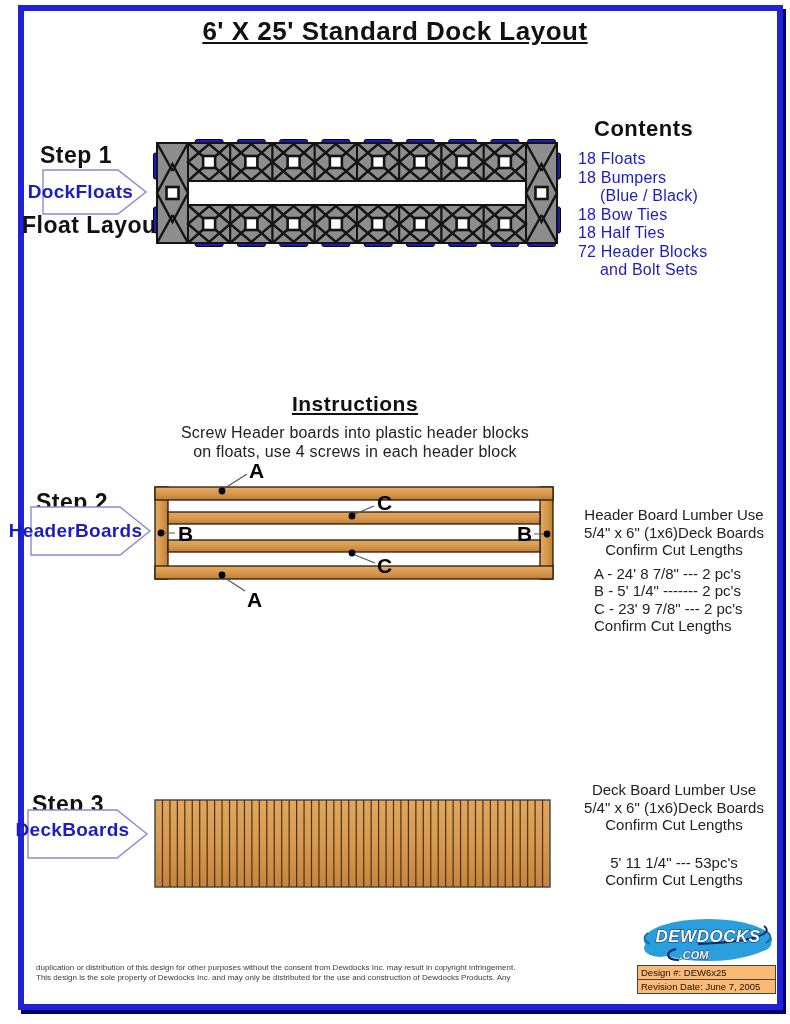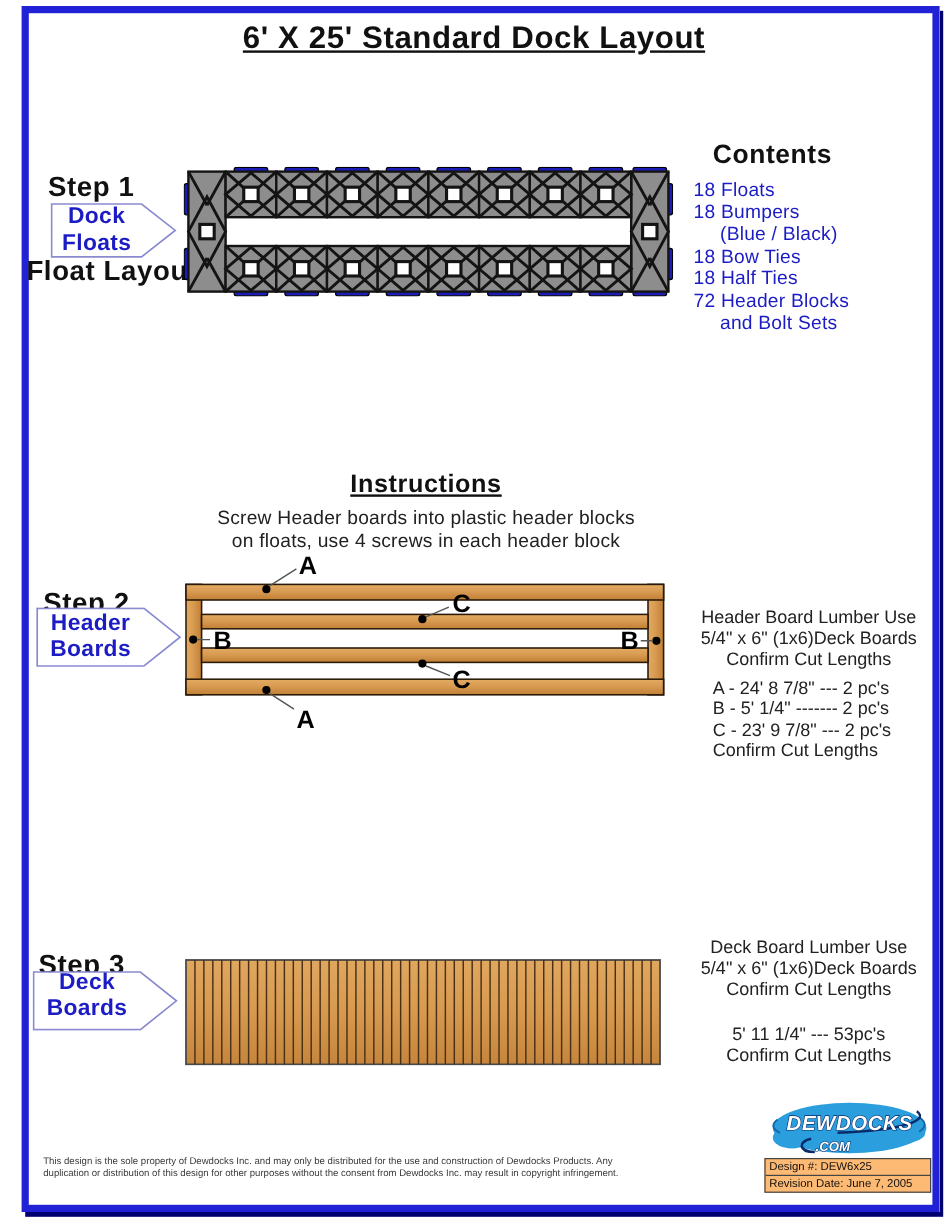--- a/index.html
+++ b/index.html
@@ -5,21 +5,21 @@
   html,body{margin:0;padding:0;background:#fff;}
   #page{position:relative;width:790px;height:1024px;background:#fff;overflow:hidden;
         font-family:"Liberation Sans",sans-serif;color:#111;}
   #page-frame{position:absolute;left:18px;top:5px;width:753px;height:993px;
         border:6px solid #2121d6;box-shadow:3px 4px 0 #00006e;pointer-events:none;}
   .abs{position:absolute;}
   .doc-title{left:0;top:16px;width:790px;text-align:center;font-size:26px;font-weight:bold;
         text-decoration:underline;letter-spacing:.5px;}
   .step-label{font-size:23px;font-weight:bold;letter-spacing:.5px;}
   .callout{position:absolute;}
-  .callout .txt{position:absolute;left:0;top:0;display:flex;flex-direction:column;
+  .callout .txt{position:absolute;left:0;top:0;display:flex;
         justify-content:center;align-items:center;color:#1c1cc4;font-weight:bold;
         font-size:19px;line-height:22px;letter-spacing:.3px;}
   .big-black{font-size:23px;font-weight:bold;letter-spacing:.5px;}
   .contents-head{font-size:22px;font-weight:bold;letter-spacing:.5px;}
   .contents-list{display:flex;flex-direction:column;font-size:16px;line-height:18.5px;
         color:#1c1cc4;letter-spacing:.2px;}
   .contents-list .indent{padding-left:22px;}
   .instructions-wrap{left:140px;top:392px;width:430px;text-align:center;}
   .instructions-head{font-size:21px;font-weight:bold;text-decoration:underline;letter-spacing:.5px;}
   .instructions-body{margin-top:7px;font-size:16px;line-height:19px;color:#222;letter-spacing:.2px;}
@@ -323,22 +323,22 @@
     <div>Deck Board Lumber Use</div>
     <div>5/4" x 6" (1x6)Deck Boards</div>
     <div>Confirm Cut Lengths</div>
     <div style="margin-top:20px;">
       <div>5' 11 1/4" --- 53pc's</div>
       <div>Confirm Cut Lengths</div>
     </div>
   </div>
 
   <div class="abs footer-disclaimer">
+    <div>duplication or distribution of this design for other purposes without the consent from Dewdocks Inc. may result in copyright infringement.</div>
     <div>This design is the sole property of Dewdocks Inc. and may only be distributed for the use and construction of Dewdocks Products. Any</div>
-    <div>duplication or distribution of this design for other purposes without the consent from Dewdocks Inc. may result in copyright infringement.</div>
   </div>
 
   <div class="abs" style="left:642px;top:917px;">
     <svg width="132" height="48" viewBox="0 0 132 48">
       <ellipse cx="66" cy="23" rx="64" ry="21" fill="#2b9fdd"></ellipse>
       <ellipse cx="18" cy="31" rx="16" ry="9" fill="#2b9fdd"></ellipse>
       <ellipse cx="114" cy="27" rx="15" ry="8" fill="#2b9fdd"></ellipse>
       <path d="M6,16 Q-2,22 8,27" stroke="#1565a8" stroke-width="1.6" fill="none"></path>
       <path d="M124,14 Q133,20 124,26" stroke="#1565a8" stroke-width="1.6" fill="none"></path>
       <path d="M122,9 C133,17 110,25 56,27" stroke="#0a2a6a" stroke-width="2" fill="none"></path>

